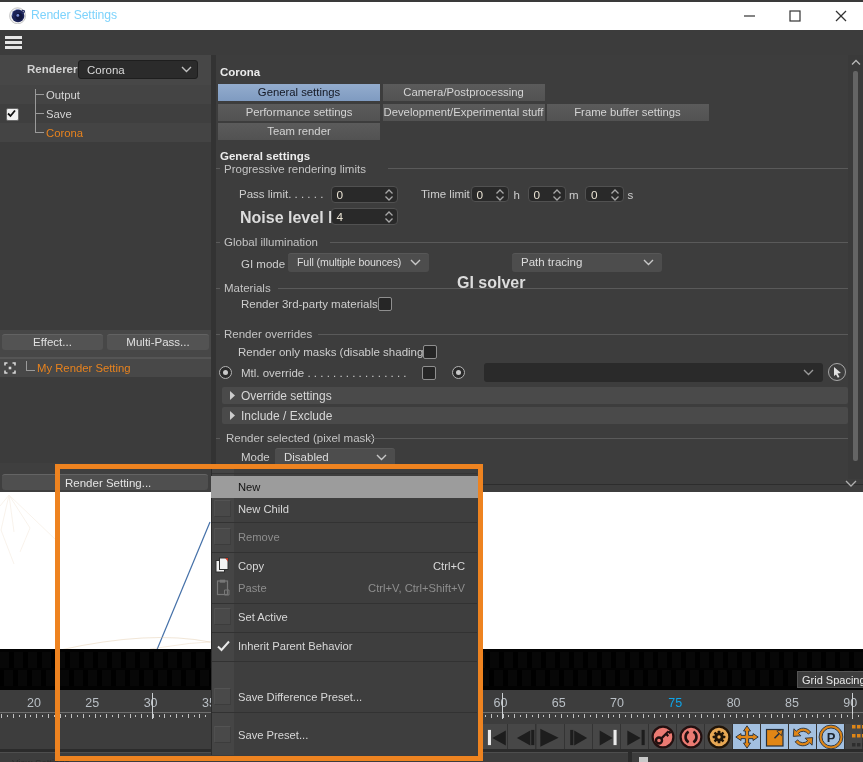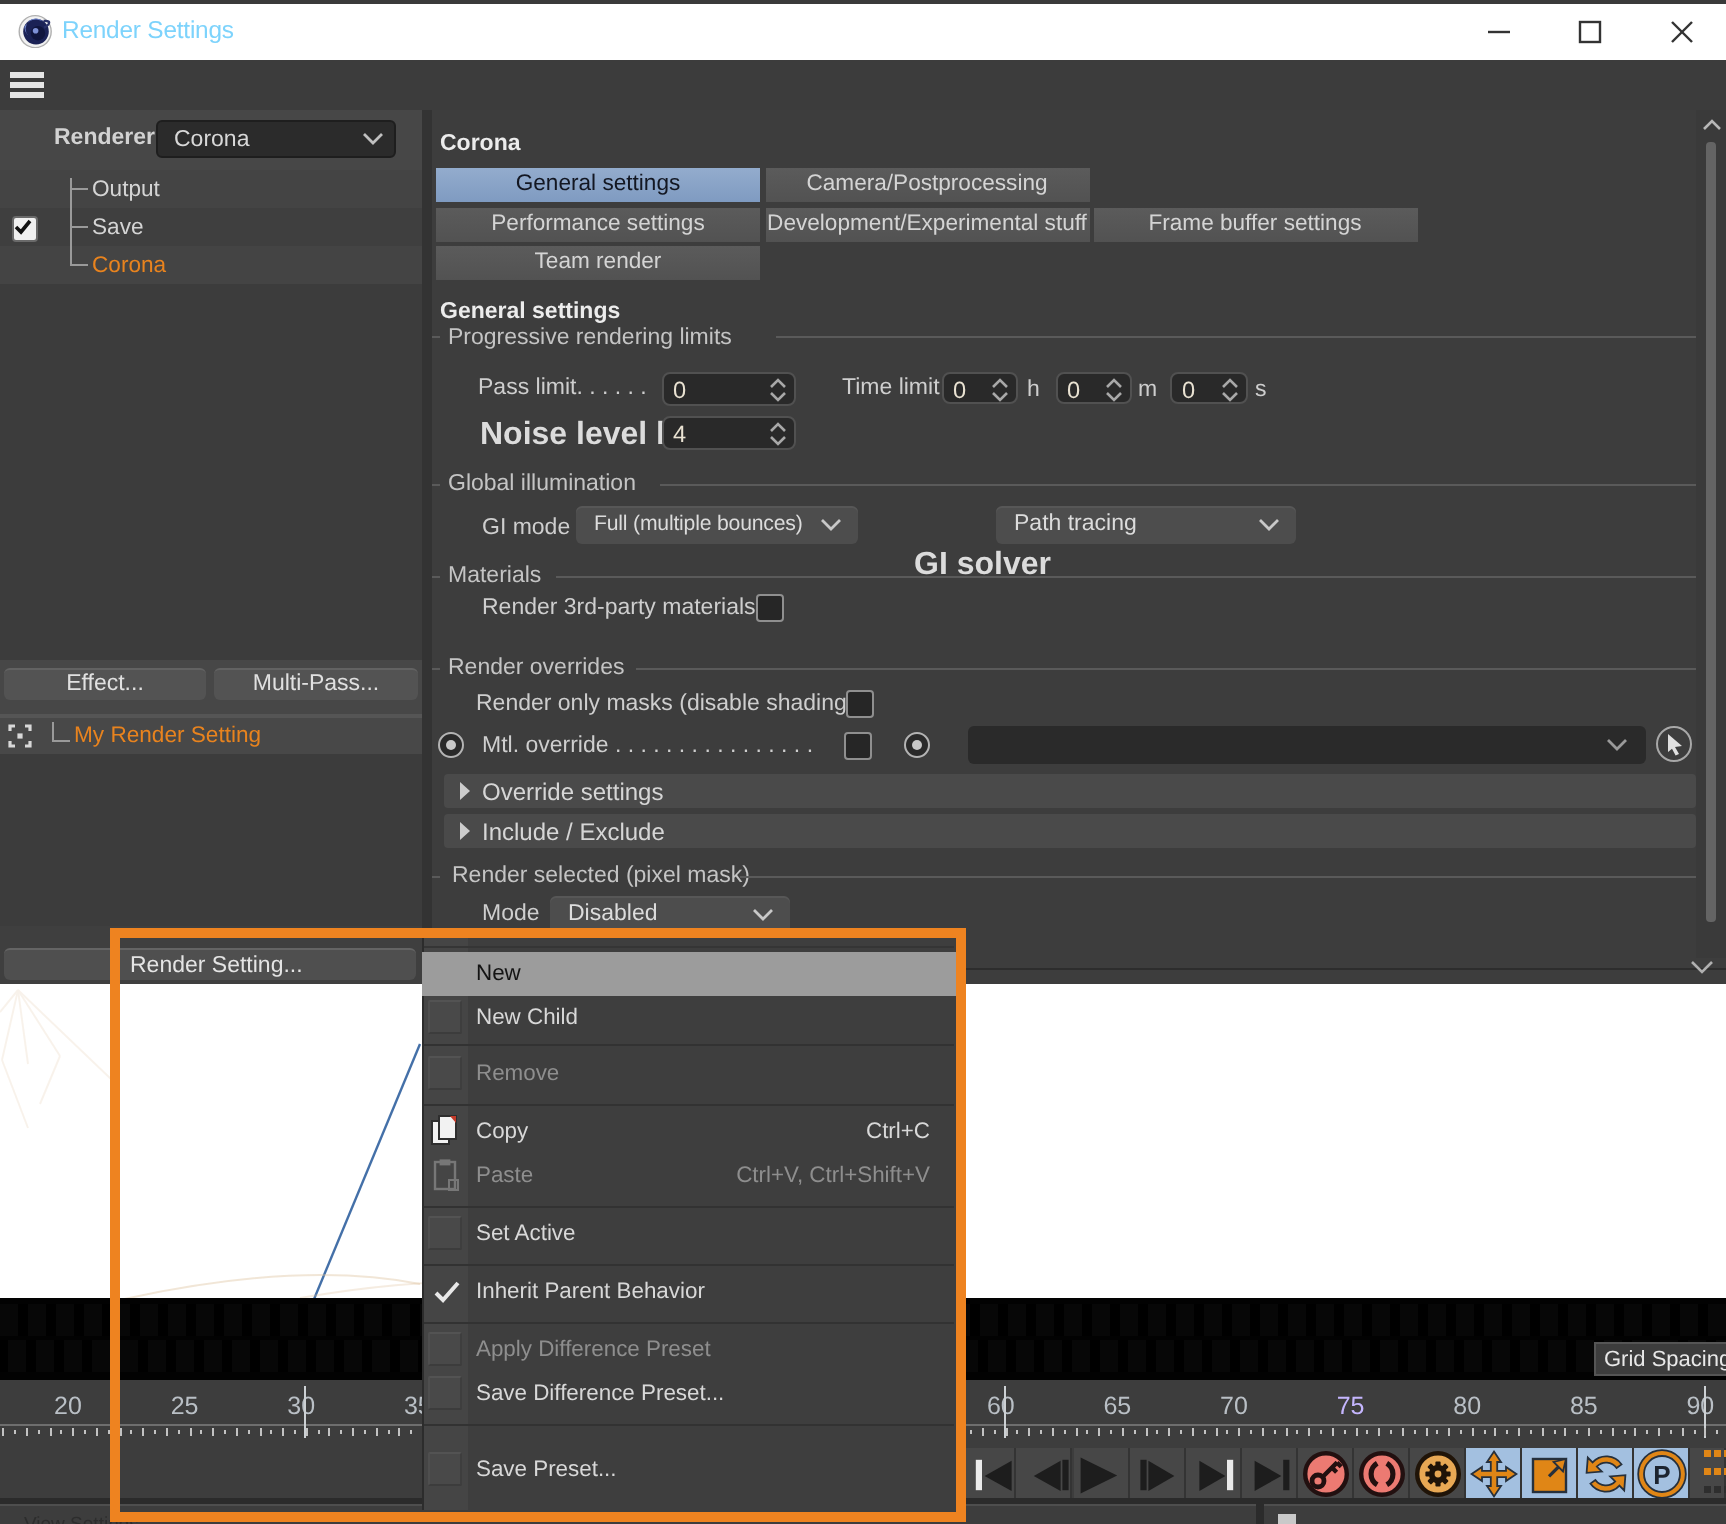--- a/index.html
+++ b/index.html
@@ -166,21 +166,21 @@
 <div class="grplbl" style="left:224px;top:236px;">Global illumination</div>
 <div class="grpline" style="left:330px;top:242px;width:518px;"></div>
 <div class="lbl" style="left:241px;top:258px;">GI mode</div>
 <div class="drop" style="left:288px;top:253px;width:141px;height:19px;">
       <span style="font-size:10.6px;letter-spacing:-0.1px;">Full (multiple bounces)</span>
 <svg class="abs" style="right:8px;top:6px;" width="11" height="7" viewBox="0 0 11 7">
         <path d="M1 1 L5.5 5.5 L10 1" fill="none" stroke="#c8c8c8" stroke-width="1.4"></path>
       </svg>
     </div>
 <div class="blbl" style="left:457px;top:274px;">GI solver</div>
-<div class="drop" style="left:498px;top:253px;width:150px;height:19px;">
+<div class="drop" style="left:512px;top:253px;width:150px;height:19px;">
       <span>Path tracing</span>
 <svg class="abs" style="right:8px;top:6px;" width="11" height="7" viewBox="0 0 11 7">
         <path d="M1 1 L5.5 5.5 L10 1" fill="none" stroke="#c8c8c8" stroke-width="1.4"></path>
       </svg>
     </div>
 
 <div class="abs grpline" style="left:216px;top:288px;width:4px;"></div>
 <div class="grplbl" style="left:224px;top:282px;">Materials</div>
 <div class="grpline" style="left:278px;top:288px;width:570px;"></div>
 <div class="lbl" style="left:241px;top:298px;">Render 3rd-party materials</div>
@@ -271,21 +271,21 @@
 <div class="txt" style="left:80.3px;top:696px;width:24px;text-align:center;font-size:12.5px;color:#b9bfc5;">25</div>
 <div class="txt" style="left:138.6px;top:696px;width:24px;text-align:center;font-size:12.5px;color:#b9bfc5;">30</div>
 <div class="txt" style="left:196.9px;top:696px;width:24px;text-align:center;font-size:12.5px;color:#b9bfc5;">35</div>
 <div class="txt" style="left:255.2px;top:696px;width:24px;text-align:center;font-size:12.5px;color:#b9bfc5;">40</div>
 <div class="txt" style="left:313.5px;top:696px;width:24px;text-align:center;font-size:12.5px;color:#b9bfc5;">45</div>
 <div class="txt" style="left:371.8px;top:696px;width:24px;text-align:center;font-size:12.5px;color:#b9bfc5;">50</div>
 <div class="txt" style="left:430.1px;top:696px;width:24px;text-align:center;font-size:12.5px;color:#b9bfc5;">55</div>
 <div class="txt" style="left:488.4px;top:696px;width:24px;text-align:center;font-size:12.5px;color:#b9bfc5;">60</div>
 <div class="txt" style="left:546.7px;top:696px;width:24px;text-align:center;font-size:12.5px;color:#b9bfc5;">65</div>
 <div class="txt" style="left:605.0px;top:696px;width:24px;text-align:center;font-size:12.5px;color:#b9bfc5;">70</div>
-<div class="txt" style="left:663.3px;top:696px;width:24px;text-align:center;font-size:12.5px;color:#c4b5fd;">75</div>
+<div class="txt" style="left:663.3px;top:696px;width:24px;text-align:center;font-size:12.5px;color:#0ea5e9;">75</div>
 <div class="txt" style="left:721.6px;top:696px;width:24px;text-align:center;font-size:12.5px;color:#b9bfc5;">80</div>
 <div class="txt" style="left:779.9px;top:696px;width:24px;text-align:center;font-size:12.5px;color:#b9bfc5;">85</div>
 <div class="txt" style="left:838.2px;top:696px;width:24px;text-align:center;font-size:12.5px;color:#b9bfc5;">90</div>
 <div class="abs" style="left:152.1px;top:693px;width:1px;height:26px;background:#cdd1d4;"></div>
 <div class="abs" style="left:501.9px;top:693px;width:1px;height:26px;background:#cdd1d4;"></div>
 <div class="abs" style="left:851.7px;top:693px;width:1px;height:26px;background:#cdd1d4;"></div>
 <div class="tick" style="left:1.2px;top:714px;height:3.5px;"></div>
 <div class="tick" style="left:7.0px;top:714.5px;height:2.5px;"></div>
 <div class="tick" style="left:12.9px;top:714px;height:3.5px;"></div>
 <div class="tick" style="left:18.7px;top:714.5px;height:2.5px;"></div>
@@ -579,24 +579,20 @@
       <span class="ml">Set Active</span>
     </div>
 <div class="msep" style="top:631.5px;"></div>
 <div class="mrow" style="top:635px;">
       <span class="ml">Inherit Parent Behavior</span>
 <svg class="abs" style="left:5px;top:4px;" width="15" height="14" viewBox="0 0 15 14">
         <path d="M2 7.5 L5.5 11 L13 2.5" fill="none" stroke="#e8e8e8" stroke-width="2"></path>
       </svg>
     </div>
 <div class="msep" style="top:660.5px;"></div>
-<div class="mrow mdis" style="top:664px;">
-      <div class="mcell"></div>
-      <span class="ml">Apply Difference Preset</span>
-    </div>
 <div class="mrow" style="top:686px;">
       <div class="mcell"></div>
       <span class="ml">Save Difference Preset...</span>
     </div>
 <div class="msep" style="top:711.5px;"></div>
 <div class="mrow" style="top:724px;">
       <div class="mcell"></div>
       <span class="ml">Save Preset...</span>
     </div>
 

